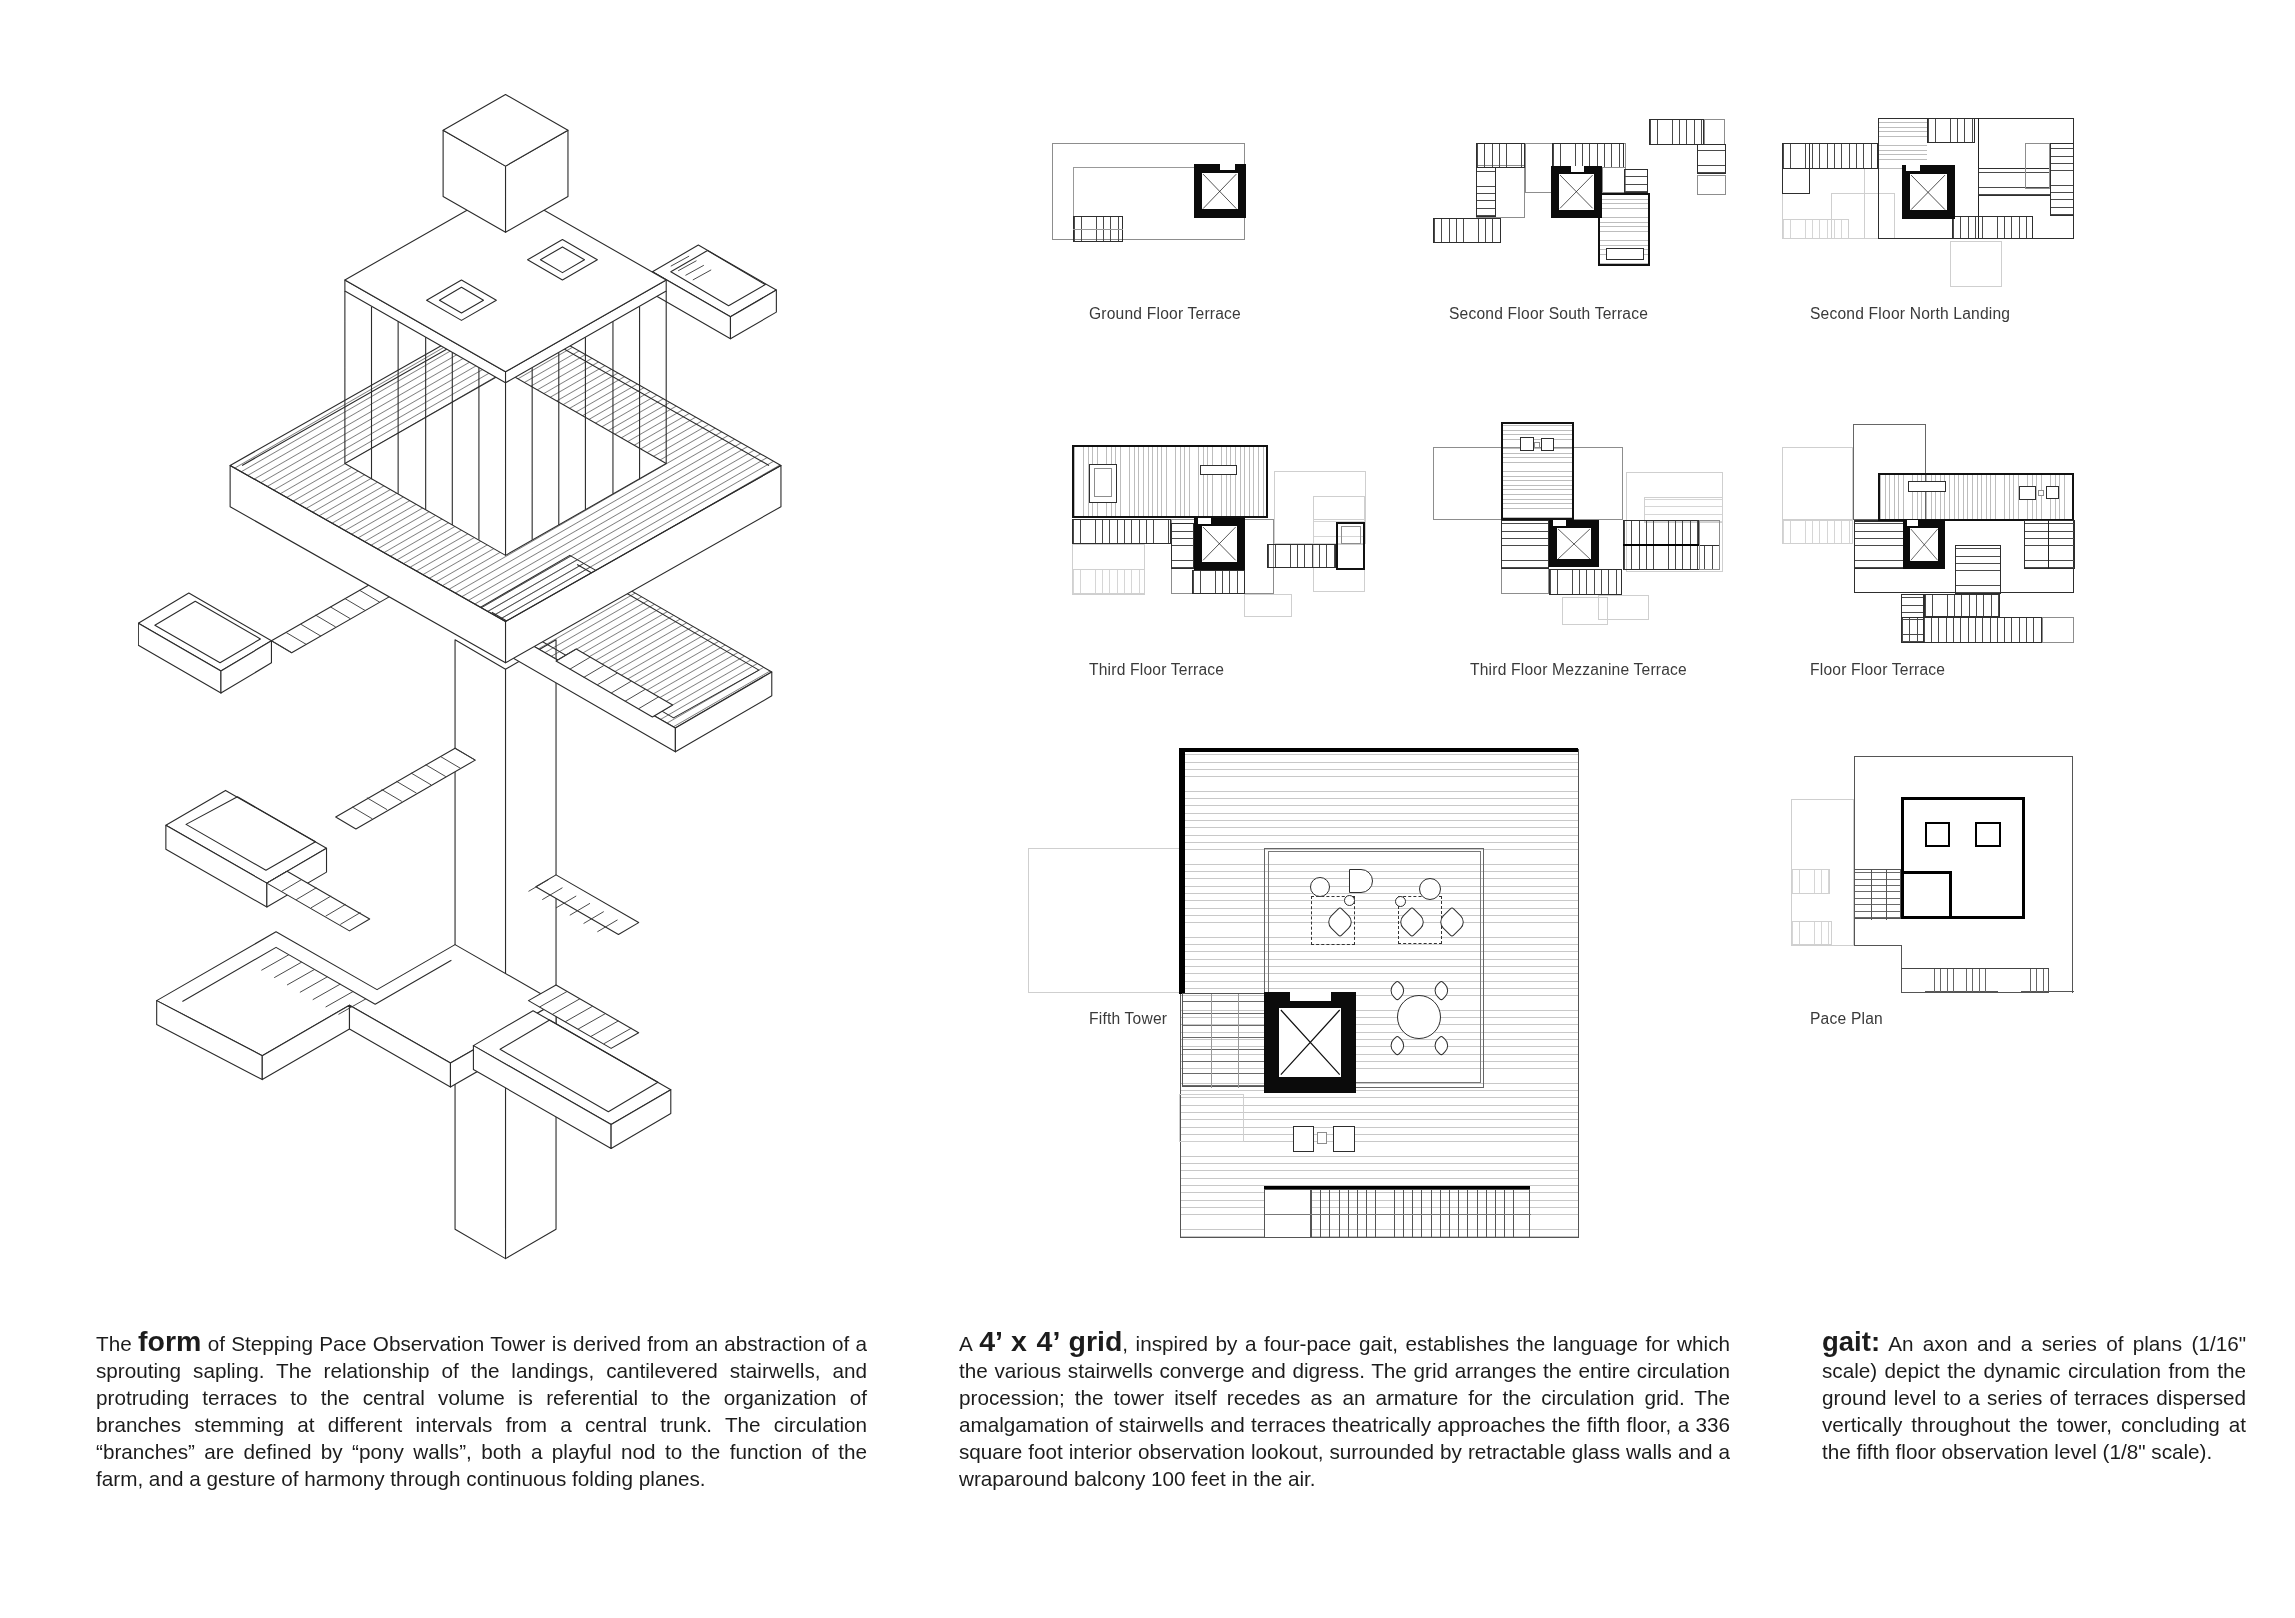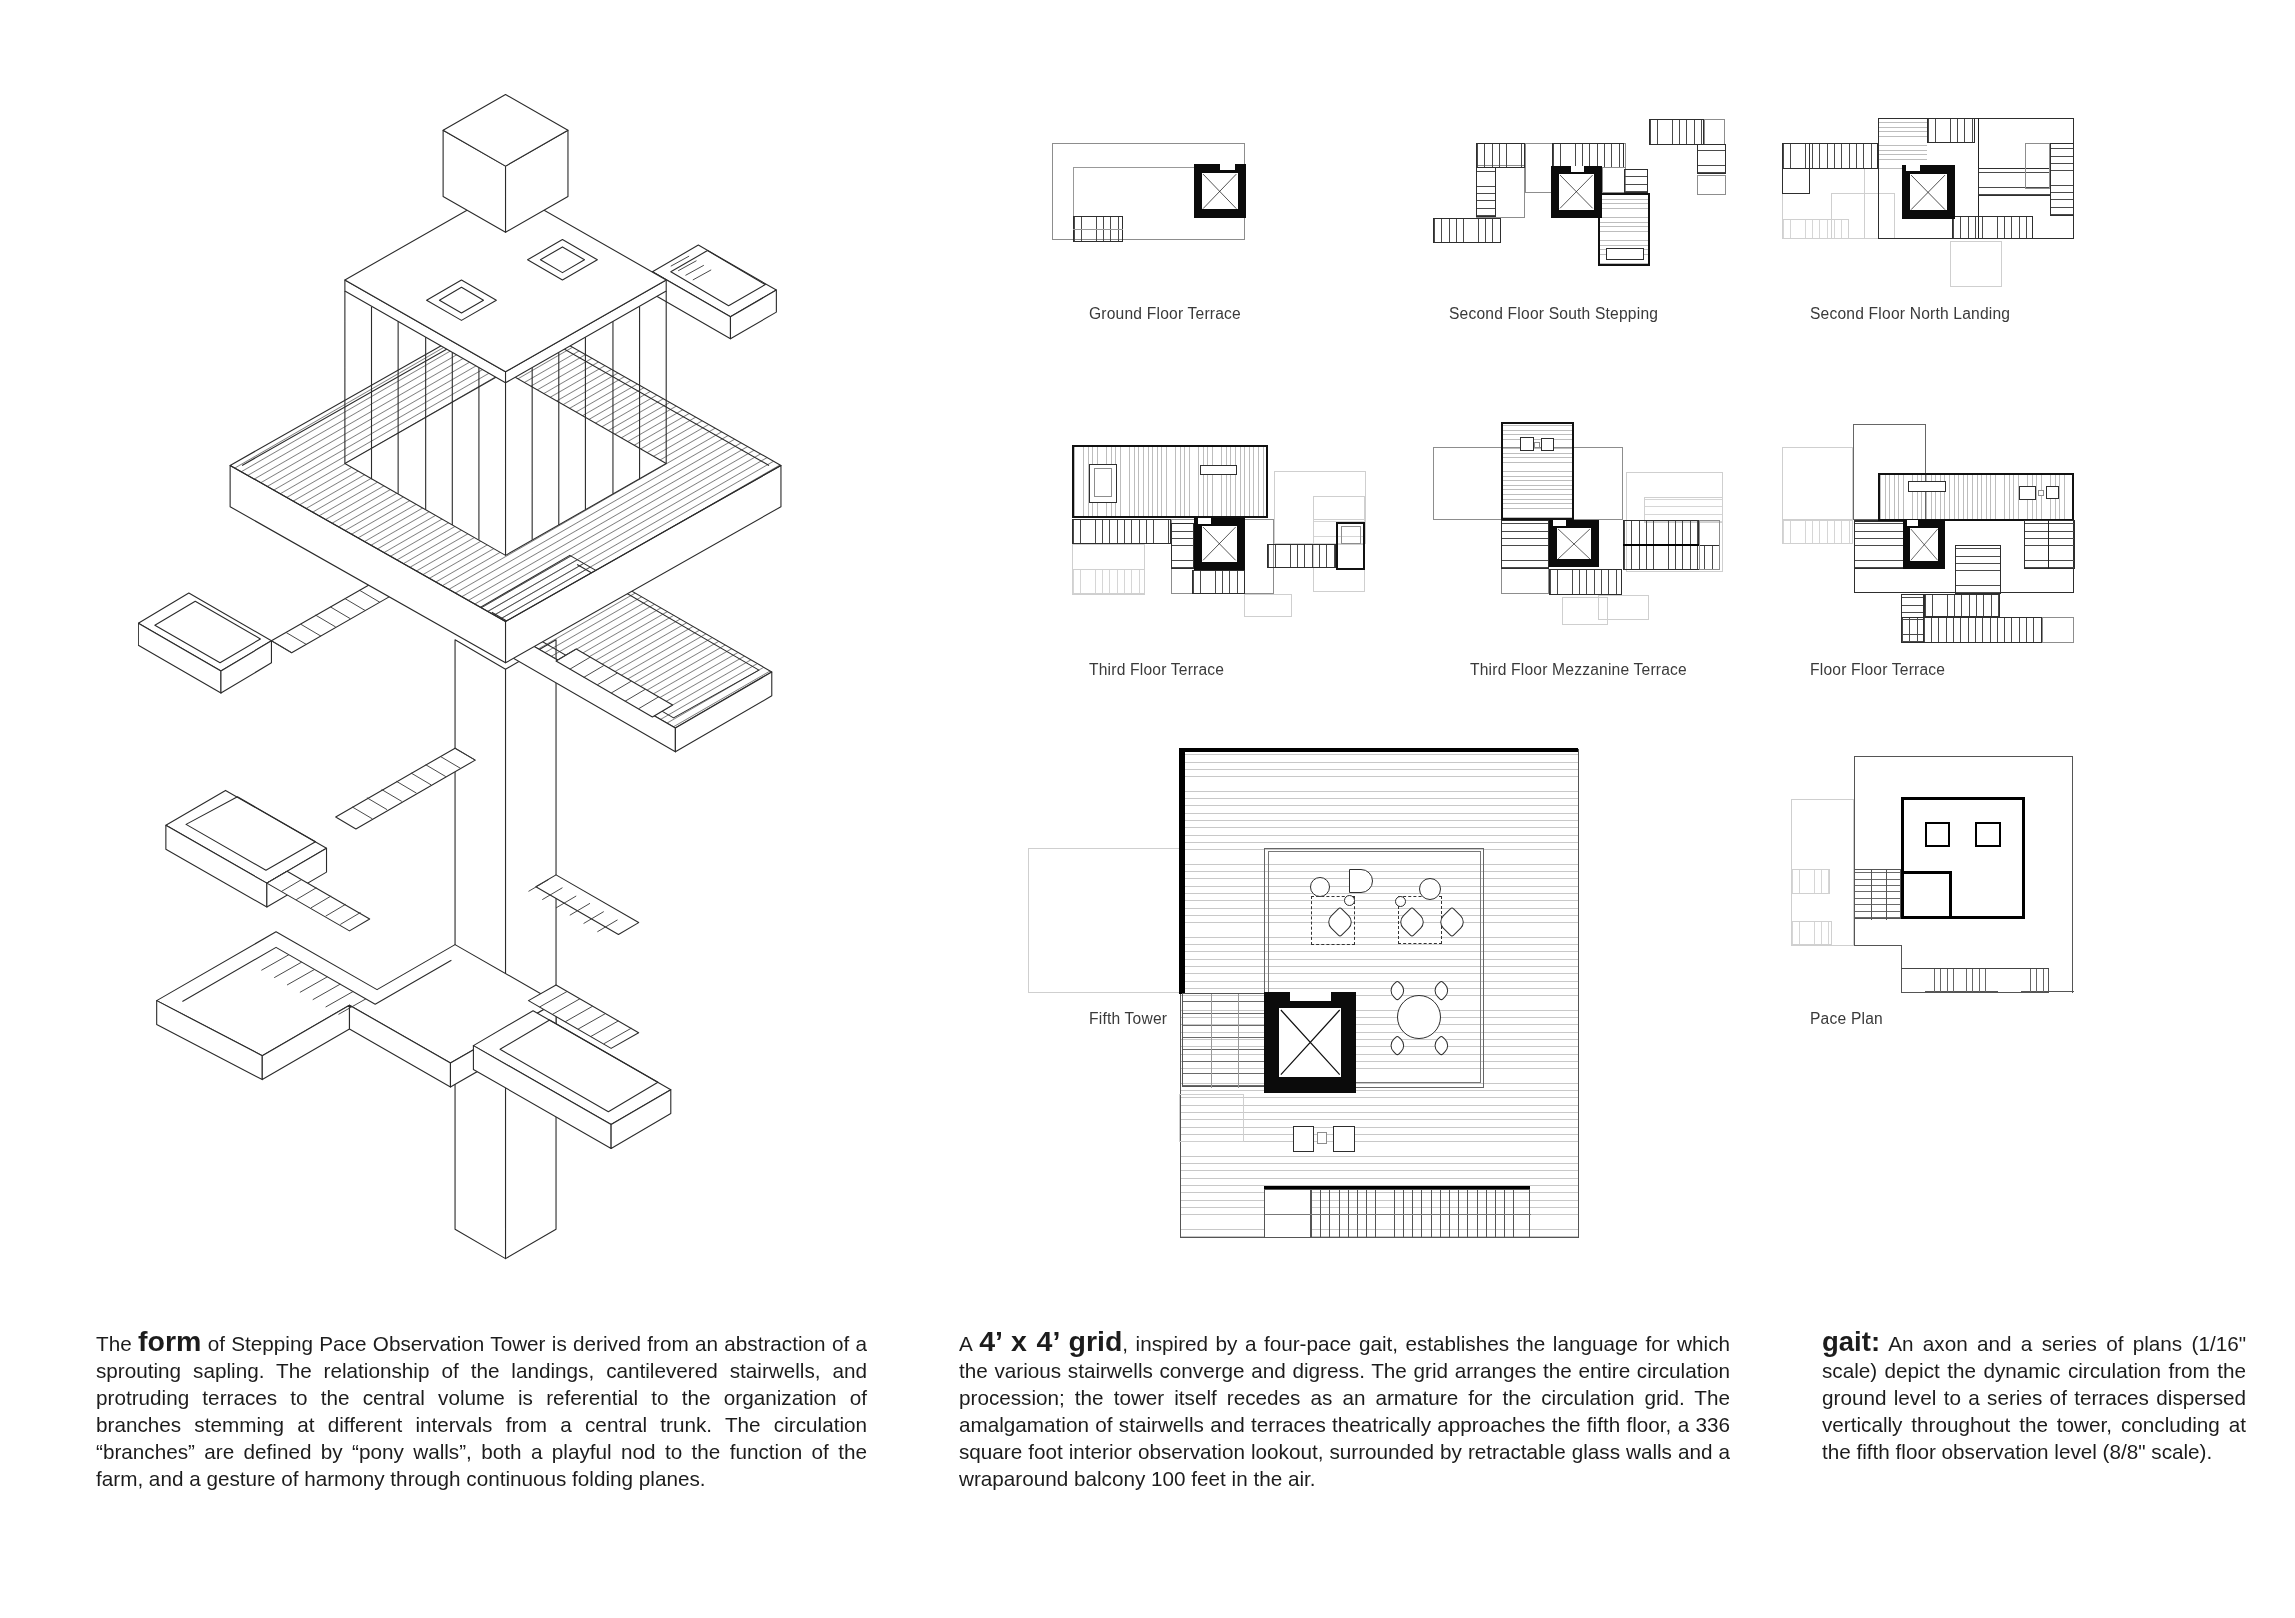--- a/index.html
+++ b/index.html
@@ -370,28 +370,28 @@
     <div class="pe w25" style="left:134px;top:71px;width:25px;height:25px"></div>
     <div class="pe w25" style="left:184px;top:71px;width:26px;height:25px"></div>
     <div class="pe f w4" style="left:110px;top:120px;width:51px;height:48px"></div>
     <div class="pe" style="left:110px;top:217px;width:148px;height:25px;background:repeating-linear-gradient(90deg,#666 0 0.9px,transparent 0.9px 6.4px);border:0.9px solid #555;border-top:1.8px solid #444">
       <div class="pe f" style="left:0;top:0;width:23px;height:23px"></div>
       <div class="pe f" style="left:96px;top:0;width:23px;height:23px"></div>
     </div>
   </figure>
 
   <div class="label" style="left:1089px;top:305px">Ground Floor Terrace</div>
-  <div class="label" style="left:1449px;top:305px">Second Floor South Stepping</div>
+  <div class="label" style="left:1449px;top:305px">Second Floor South Terrace</div>
   <div class="label" style="left:1810px;top:305px">Second Floor North Landing</div>
   <div class="label" style="left:1089px;top:661px">Third Floor Terrace</div>
   <div class="label" style="left:1470px;top:661px">Third Floor Mezzanine Terrace</div>
   <div class="label" style="left:1810px;top:661px">Floor Floor Terrace</div>
   <div class="label" style="left:1089px;top:1010px">Fifth Tower</div>
   <div class="label" style="left:1810px;top:1010px">Pace Plan</div>
 
   <p class="caption" style="left:96px;top:1328px;width:771px"><span>The </span><span class="lead">form</span><span> of Stepping Pace Observation Tower is derived from an abstraction of a sprouting sapling.  The relationship of the landings, cantilevered stairwells, and protruding terraces to the central volume is referential to the organization of branches stemming at different intervals from a central trunk.  The circulation “branches” are defined by “pony walls”, both a playful nod to the function of the farm, and a gesture of harmony through continuous folding planes.</span></p>
 
   <p class="caption" style="left:959px;top:1328px;width:771px"><span>A </span><span class="lead">4’ x 4’ grid</span><span>, inspired by a four-pace gait, establishes the language for which the various stairwells converge and digress.  The grid arranges the entire circulation procession; the tower itself recedes as an armature for the circulation grid.  The amalgamation of stairwells and terraces theatrically approaches the fifth floor, a 336 square foot interior observation lookout, surrounded by retractable glass walls and a wraparound balcony 100 feet in the air.</span></p>
 
-  <p class="caption" style="left:1822px;top:1328px;width:424px"><span class="lead3">gait:</span><span> An axon and a series of plans (1/16" scale) depict the dynamic circulation from the ground level to a series of terraces dispersed vertically throughout the tower, concluding at the fifth floor observation level (8/8" scale).</span></p>
+  <p class="caption" style="left:1822px;top:1328px;width:424px"><span class="lead3">gait:</span><span> An axon and a series of plans (1/16" scale) depict the dynamic circulation from the ground level to a series of terraces dispersed vertically throughout the tower, concluding at the fifth floor observation level (1/8" scale).</span></p>
 
 </div>
 
 
 </body></html>

